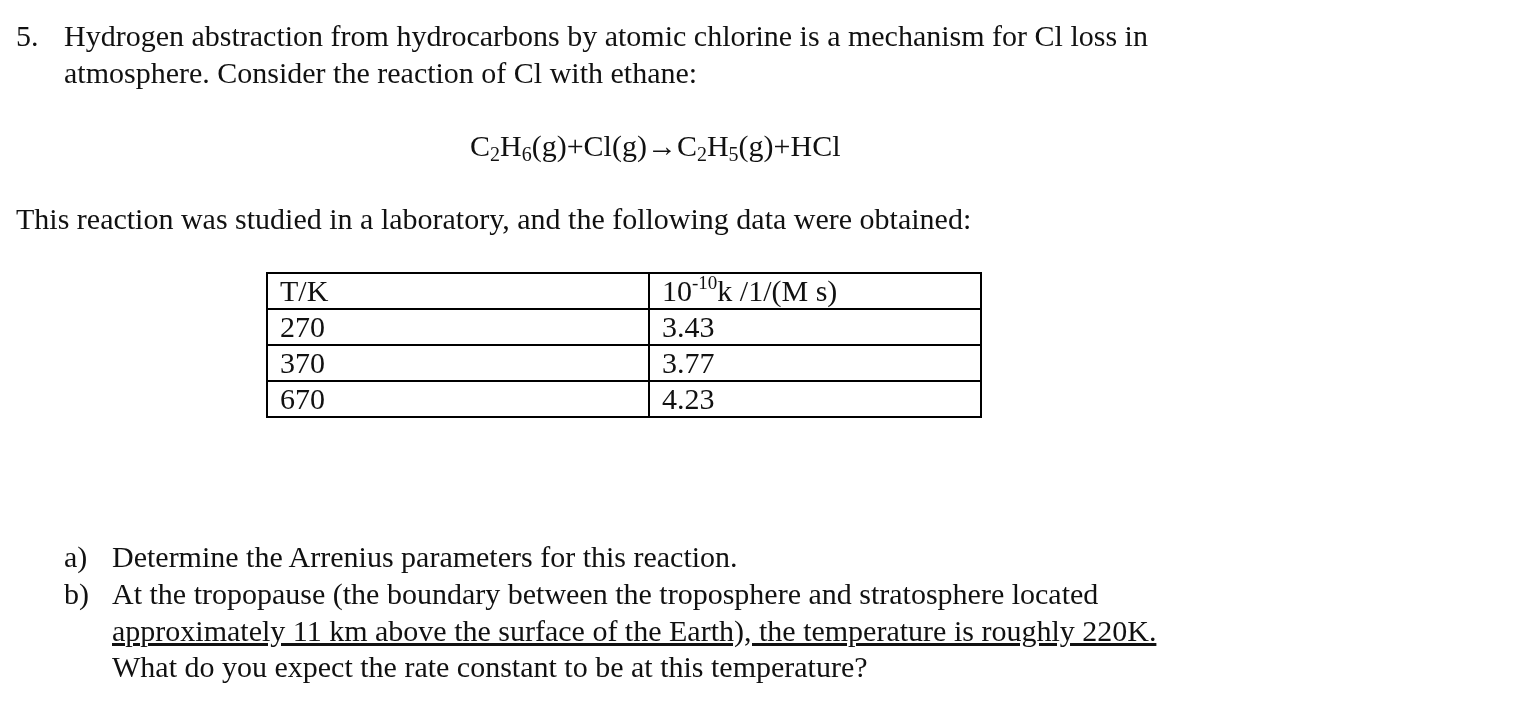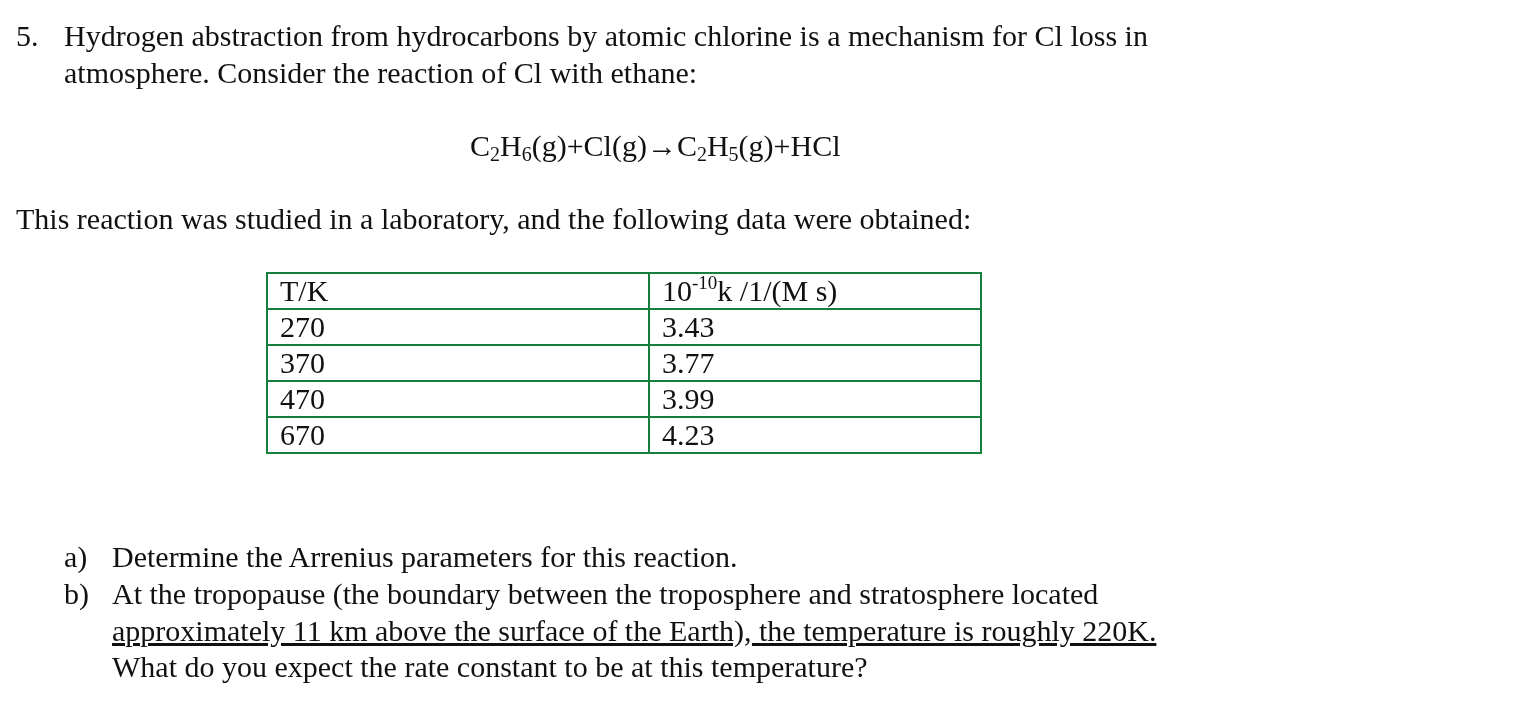--- a/index.html
+++ b/index.html
@@ -10,21 +10,21 @@
   }
   .abs { position: absolute; white-space: nowrap; }
   .line { line-height: 36px; }
   sub { font-size: 20px; vertical-align: -5px; line-height: 0; }
   sup { font-size: 19px; vertical-align: 12px; line-height: 0; text-align: center; }
   table.data {
     position: absolute; left: 266px; top: 272px;
     border-collapse: collapse; width: 716px;
   }
   table.data td {
-    border: 2px solid #15803d;
+    border: 2px solid #000000;
     height: 34px; padding: 0 0 0 12px;
     font-size: 30px; line-height: 34px;
     vertical-align: middle;
   }
   table.data td.c1 { width: 368px; }
 </style>
 </head>
 <body>
 
 <div class="abs line" style="left:16px; top:18px;">5.</div>
@@ -45,24 +45,20 @@
   </tr>
   <tr>
     <td class="c1">270</td>
     <td>3.43</td>
   </tr>
   <tr>
     <td class="c1">370</td>
     <td>3.77</td>
   </tr>
   <tr>
-    <td class="c1">470</td>
-    <td>3.99</td>
-  </tr>
-  <tr>
     <td class="c1">670</td>
     <td>4.23</td>
   </tr>
 </tbody>
   </table>
 
 <div class="abs line" style="left:64px; top:539px;">a)</div>
 <div class="abs line" style="left:112px; top:539px;">Determine the Arrenius parameters for this reaction.</div>
 
 <div class="abs line" style="left:64px; top:576px;">b)</div>

